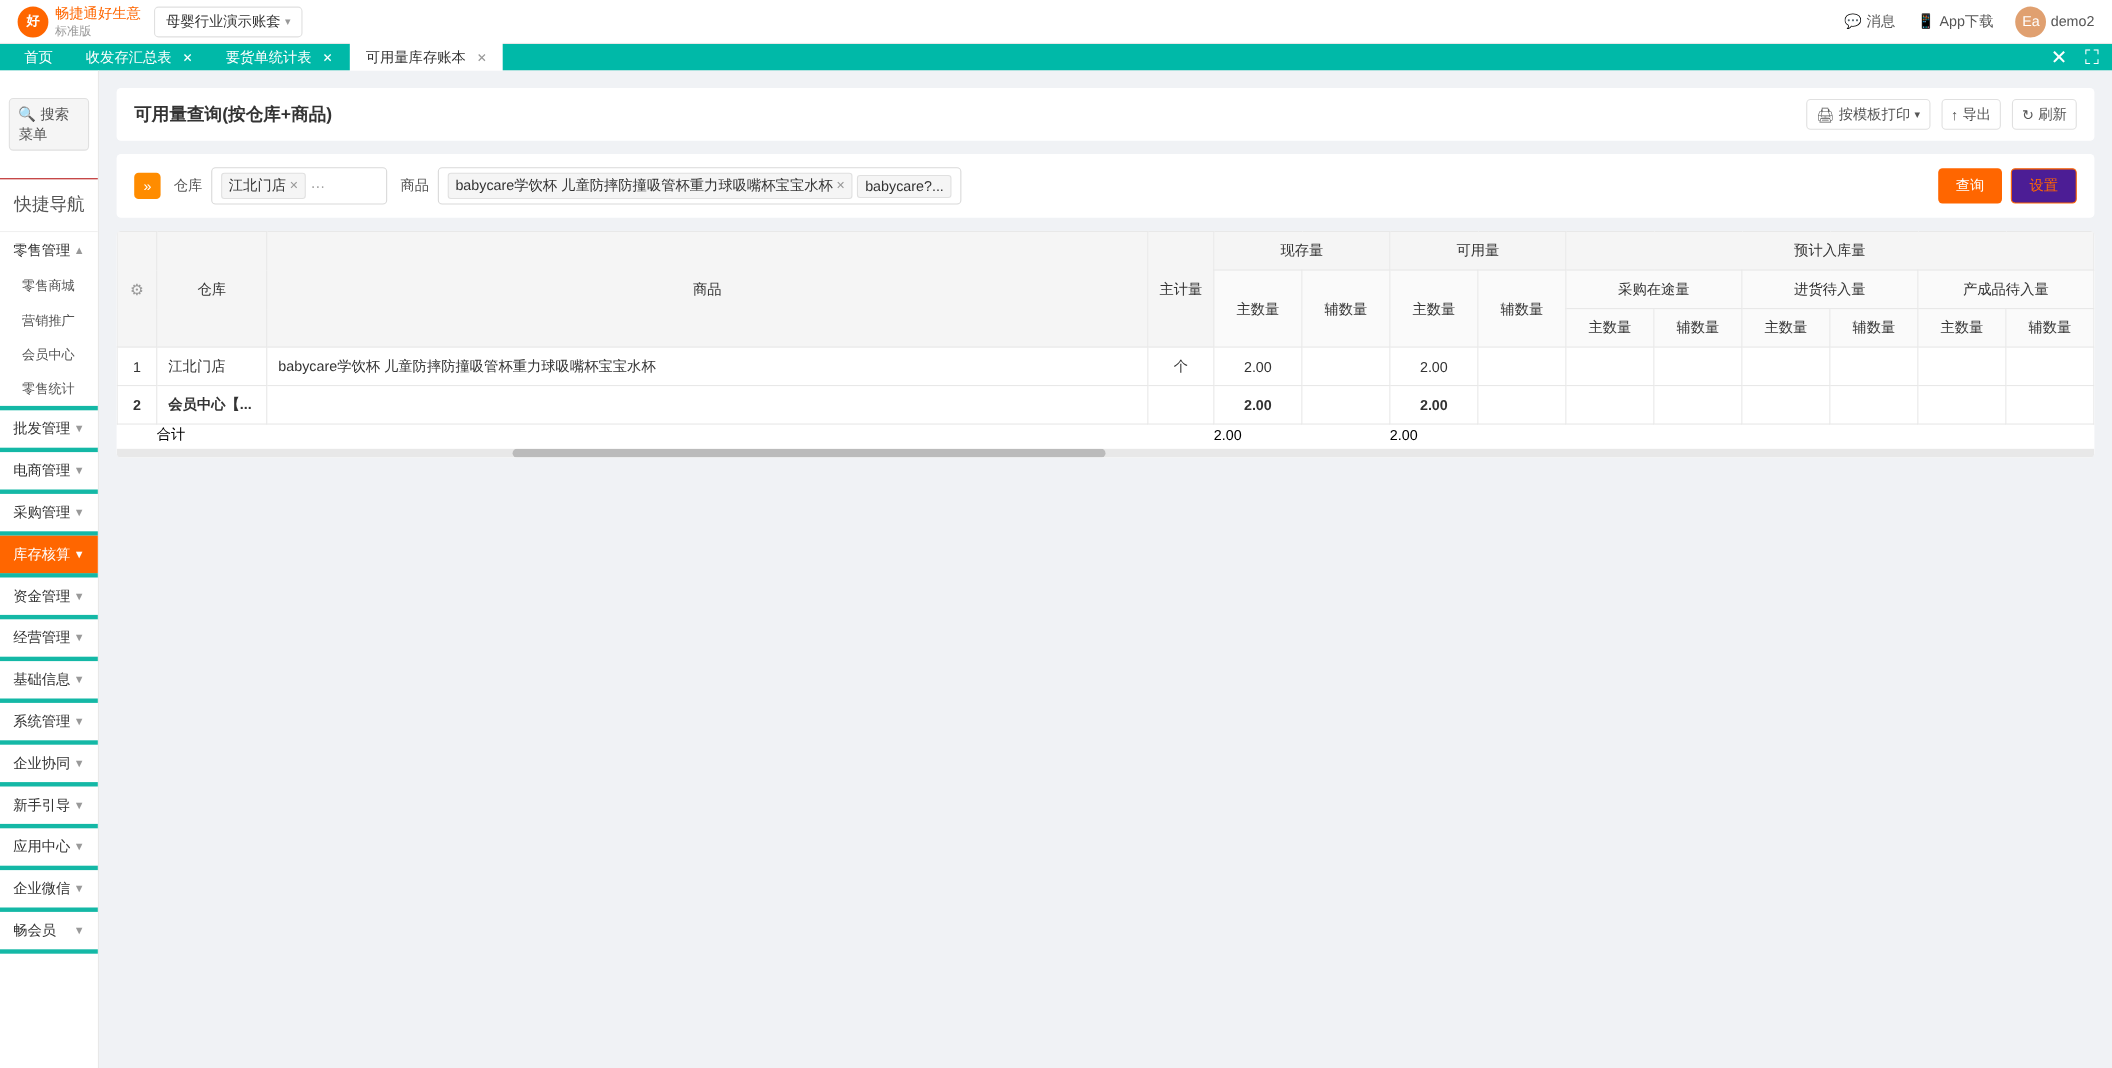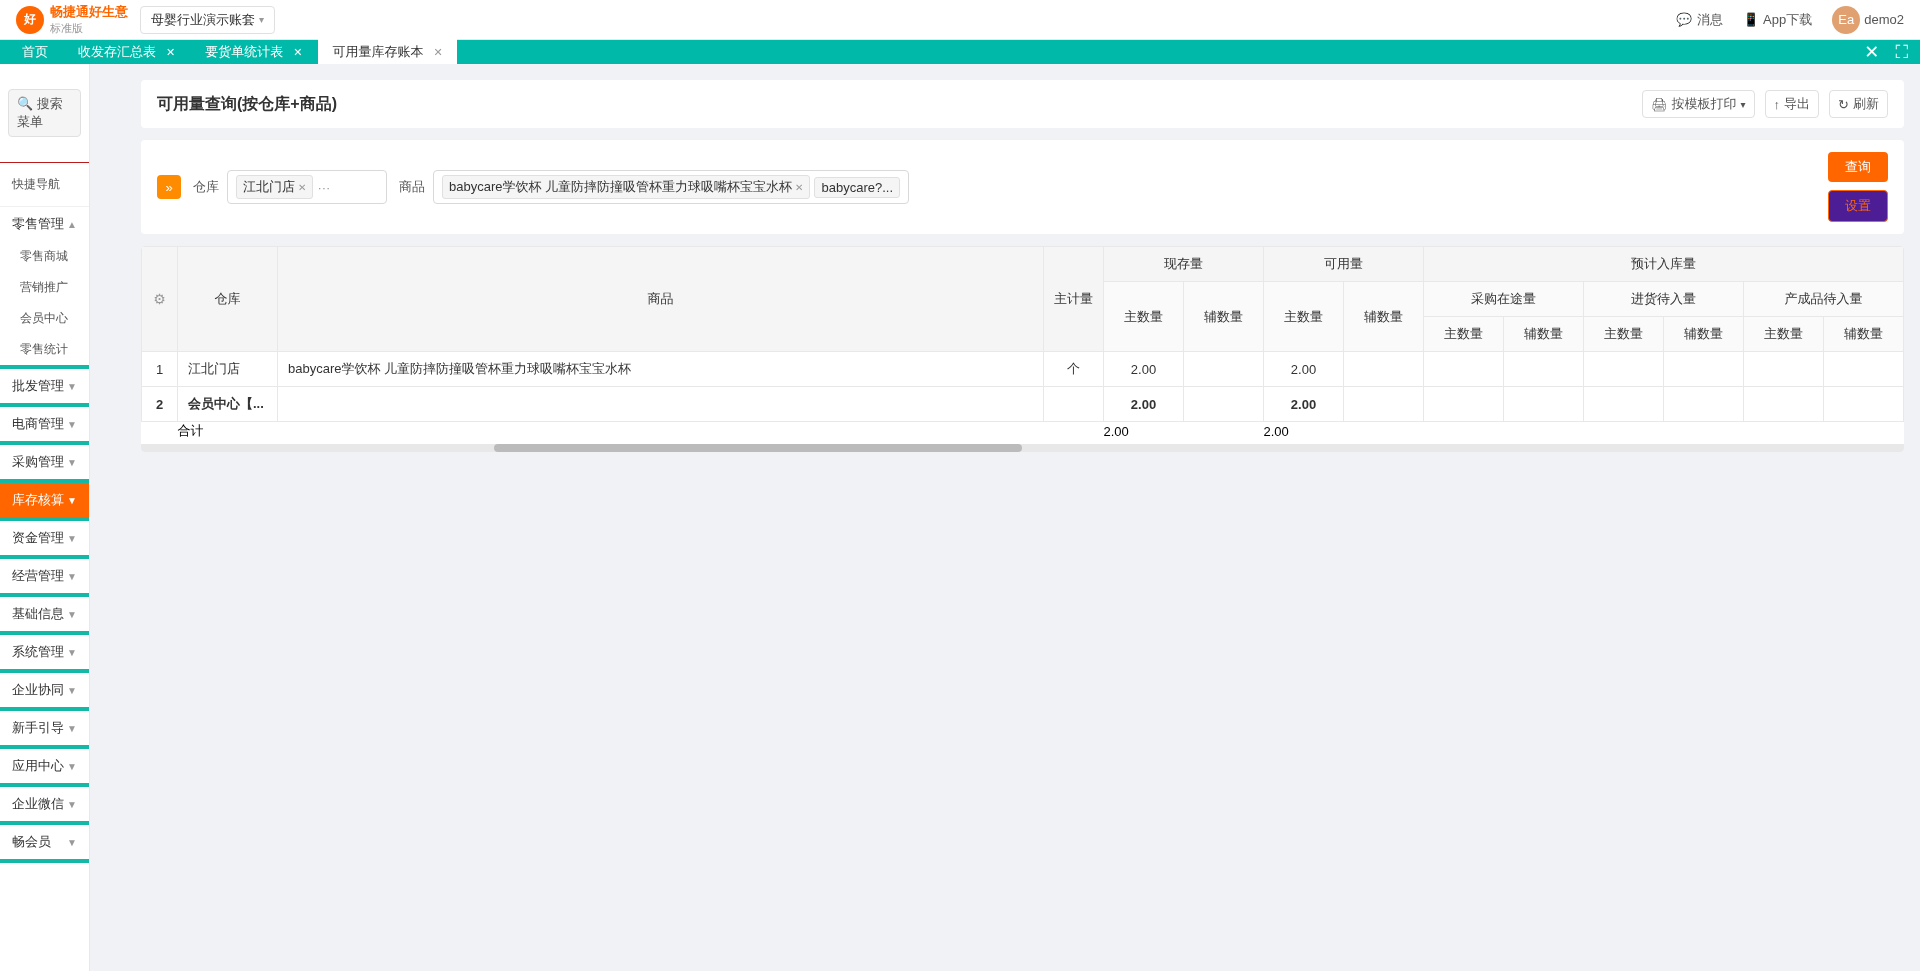--- a/index.html
+++ b/index.html
@@ -70,37 +70,37 @@
       padding: 25px 8px;
       border-bottom: 1px solid #b91c1c;
     }
     .sidebar-search-btn {
       width: 100%; background: #f5f5f5; border: 1px solid #e0e0e0;
       border-radius: 4px; padding: 5px 8px; color: #555; cursor: pointer;
       font-size: 12px; text-align: left;
     }
     .sidebar-nav { padding: 6px 0; border-bottom: 1px solid #f0f0f0; }
     .sidebar-nav-item {
-      padding: 7px 12px; color: #555; cursor: pointer; font-size: 12px; text-align: left;
+      padding: 7px 12px; color: #555; cursor: pointer; font-size: 16px; text-align: right;
     }
     .sidebar-group { border-bottom: 4px solid #14b8a6; }
     .sidebar-group-header {
       padding: 8px 12px; color: #333; font-size: 13px; cursor: pointer;
       display: flex; align-items: center; justify-content: space-between;
     }
     .sidebar-group-header .arrow { font-size: 10px; color: #999; }
     .sidebar-item {
       padding: 7px 12px 7px 20px; color: #555; cursor: pointer; font-size: 12px;
     }
 
     
     .content-area { flex: 1; overflow: auto; background: #f0f2f5; }
 
     
-    .page-content { padding: 16px; margin-left: 35px; }
+    .page-content { padding: 16px; }
 
     
     .page-header {
       display: flex; align-items: center; justify-content: space-between;
       margin-bottom: 12px;
       background: #fff;
       padding: 10px 16px;
       border-radius: 4px;
     }
     .page-title { font-size: 16px; color: #333; font-weight: bold; }
@@ -134,21 +134,21 @@
       min-width: 160px; max-width: 320px; padding: 4px 8px;
       background: #fff; flex-wrap: wrap; gap: 4px;
     }
     .filter-tag {
       background: #f5f5f5; border: 1px solid #e0e0e0; border-radius: 3px;
       padding: 2px 6px; font-size: 12px; color: #333;
       display: flex; align-items: center; gap: 3px;
     }
     .filter-tag .remove { cursor: pointer; color: #999; font-size: 10px; }
     .filter-ellipsis { color: #999; cursor: pointer; font-size: 13px; }
-    .filter-actions { margin-left: auto; display: flex; gap: 8px; flex-direction: column; }
+    .filter-actions { margin-left: auto; display: flex; gap: 8px; }
     .btn-query {
       background: #ff6600; color: #fff; border: none; border-radius: 4px;
       padding: 6px 16px; cursor: pointer; font-size: 13px;
     }
     .btn-settings {
       background: #4c1d95; color: #ff6600; border: 1px solid #ff6600; border-radius: 4px;
       padding: 6px 16px; cursor: pointer; font-size: 13px;
     }
 
     
@@ -194,21 +194,21 @@
     .text-left { text-align: left !important; }
   </style>
 </head>
 <body>
 
 <div class="top-bar">
   <div class="top-bar-left">
     <div class="logo-area">
       <div class="logo-icon">好</div>
       <div>
-        <div style="font-size:13px;font-weight:bold;color:#ff6600;">畅捷通好生意</div>
+        <div style="font-size:13px;font-weight:normal;color:#ff6600;">畅捷通好生意</div>
         <div style="font-size:11px;color:#999;">标准版</div>
       </div>
     </div>
     <div class="industry-selector">
       <span>母婴行业演示账套</span>
       <span class="arrow">▾</span>
     </div>
   </div>
   <div class="top-bar-right">
     <div class="top-right-item">

